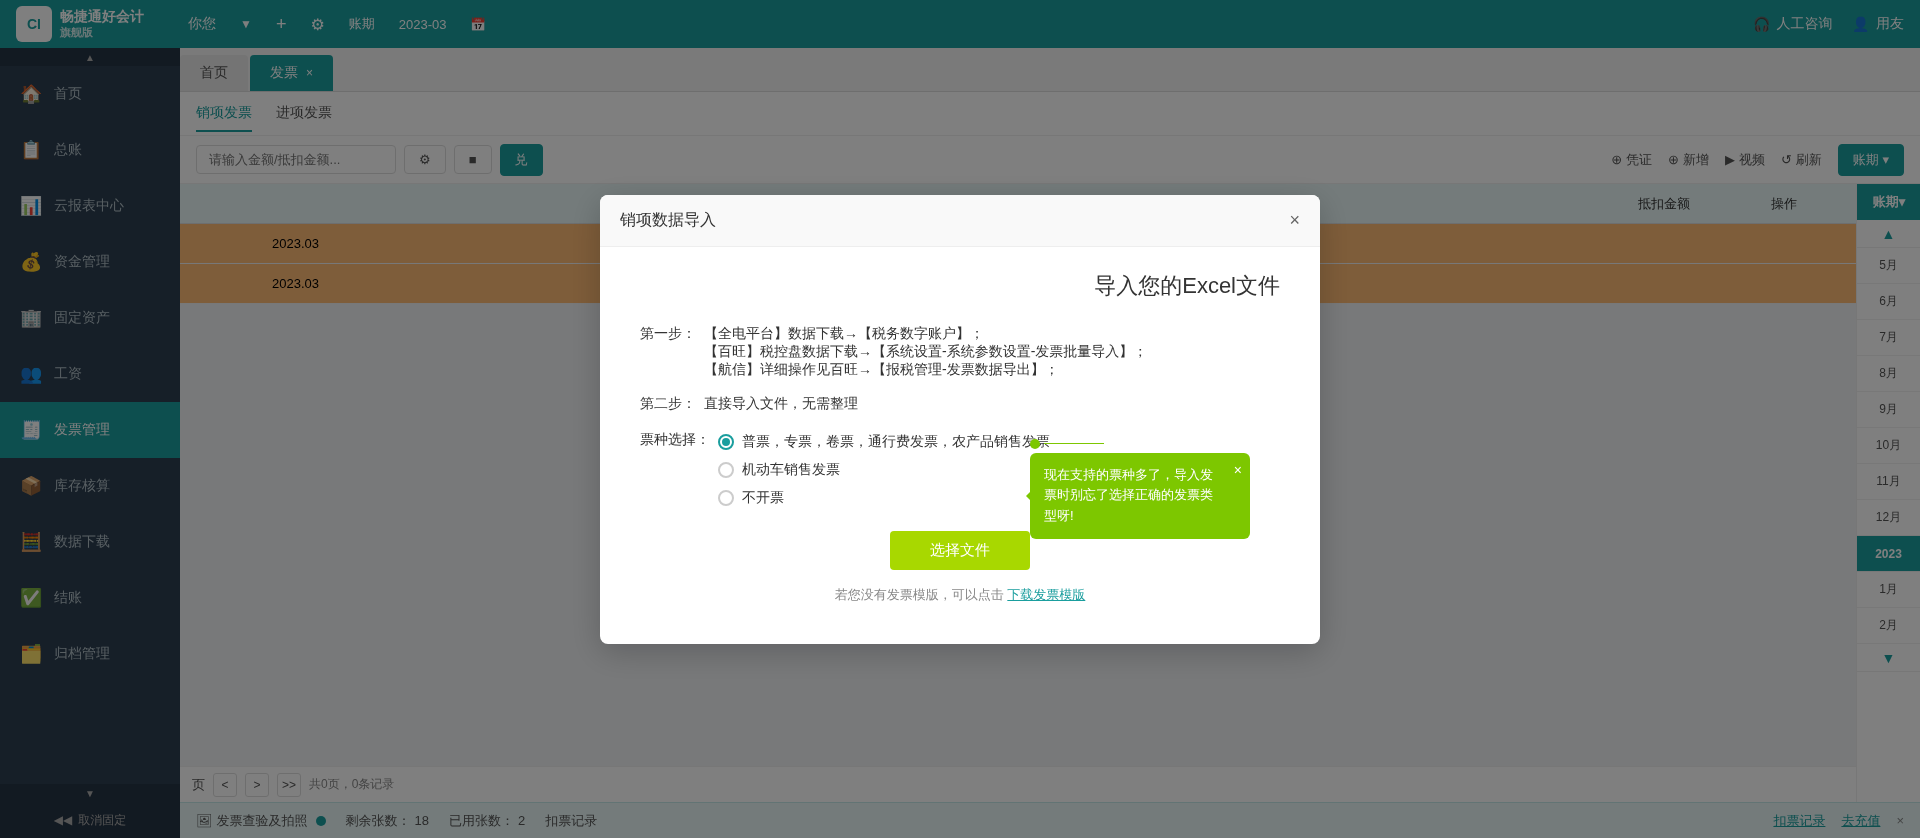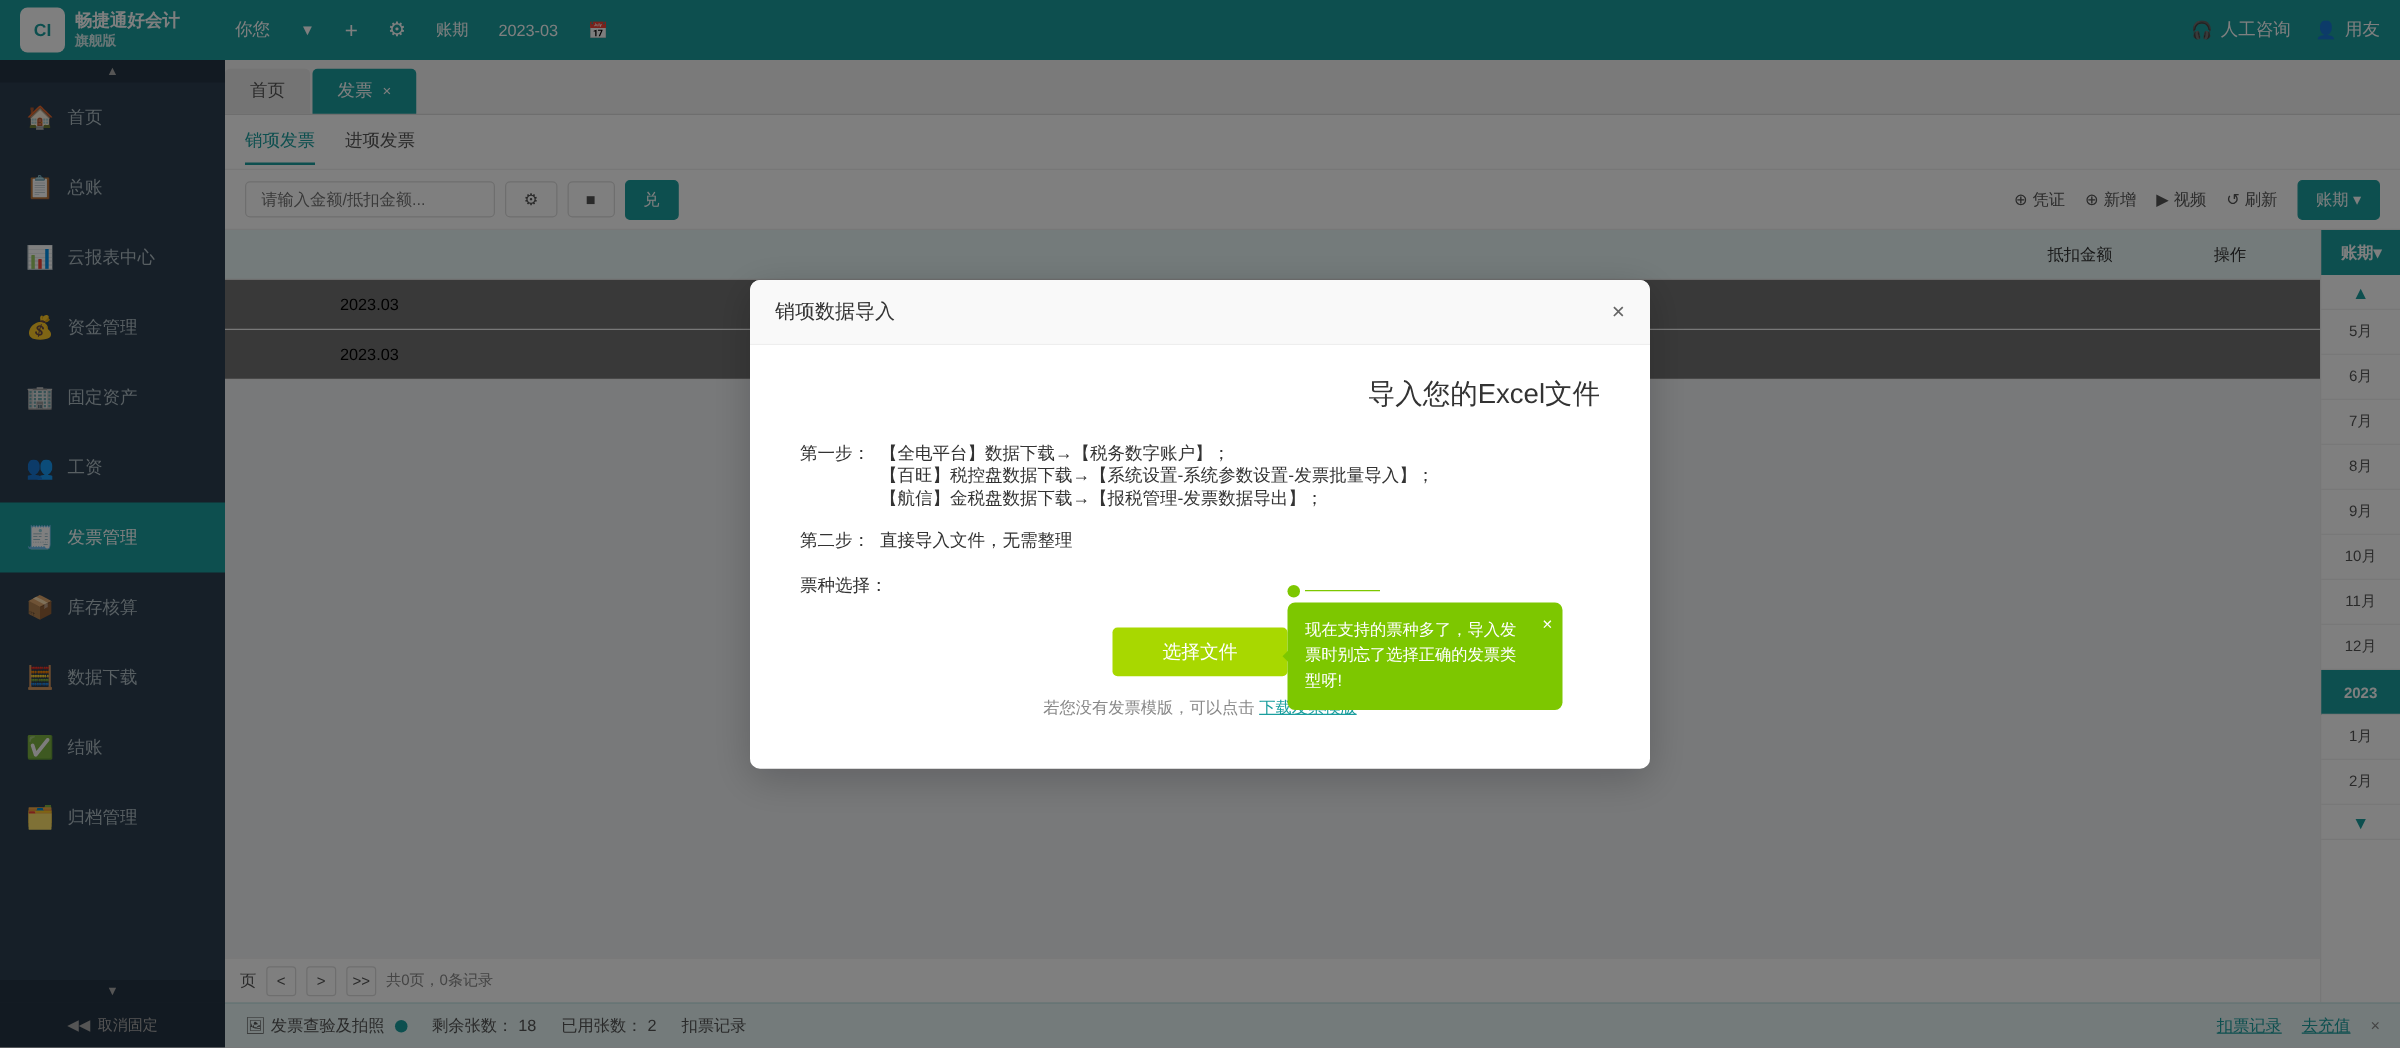--- a/index.html
+++ b/index.html
@@ -226,21 +226,21 @@
     .th-cell.ops { width: 120px; flex: none; text-align: center; }
 
     
     .table-row {
       height: 40px;
       display: flex;
       align-items: center;
       padding: 0 12px;
       font-size: 13px;
       border-bottom: 1px solid #f0f0f0;
-      background: #737373;
+      background: #fdba74;
     }
     .td-cell { flex: 1; }
     .month-item {
       height: 36px;
       display: flex;
       align-items: center;
       justify-content: center;
       font-size: 12px;
       color: #555;
       cursor: pointer;
@@ -666,35 +666,54 @@
     </div>
     <div class="modal-body">
       <div class="modal-big-title">导入您的Excel文件</div>
 
       <div class="modal-step">
         <div style="display:flex;gap:8px;">
           <span style="font-weight:500;white-space:nowrap;">第一步：</span>
           <div>
             <div>【全电平台】数据下载→【税务数字账户】；</div>
             <div>【百旺】税控盘数据下载→【系统设置-系统参数设置-发票批量导入】；</div>
-            <div>【航信】金税盘数据下载→【报税管理-发票数据导出】；</div>
+            <div>【航信】详细操作见百旺→【报税管理-发票数据导出】；</div>
           </div>
         </div>
       </div>
 
       <div class="modal-step">
         <div style="display:flex;gap:8px;">
           <span style="font-weight:500;white-space:nowrap;">第二步：</span>
           <span>直接导入文件，无需整理</span>
         </div>
       </div>
 
       <div class="modal-step" style="position:relative;">
         <div style="display:flex;gap:8px;align-items:flex-start;">
           <span style="font-weight:500;white-space:nowrap;padding-top:2px;">票种选择：</span>
+          <div class="radio-group">
+
+            <label class="radio-option">
+              <div class="radio-circle checked">
+                <div class="radio-dot"></div>
+              </div>
+              <span>普票，专票，卷票，通行费发票，农产品销售发票</span>
+            </label>
+
+            <label class="radio-option">
+              <div class="radio-circle"></div>
+              <span>机动车销售发票</span>
+            </label>
+
+            <label class="radio-option">
+              <div class="radio-circle"></div>
+              <span>不开票</span>
+            </label>
+          </div>
         </div>
 
         <div style="position:absolute;right:30px;top:10px;">
           <div style="display:flex;align-items:center;gap:4px;margin-bottom:4px;">
             <div style="width:10px;height:10px;border-radius:50%;background:#7dc700;"></div>
             <div style="width:60px;height:1px;background:#7dc700;"></div>
           </div>
           <div style="position:relative;background:#7dc700;color:white;border-radius:6px;padding:12px 28px 12px 14px;font-size:13px;line-height:1.6;width:220px;">
             <span>现在支持的票种多了，导入发票时别忘了选择正确的发票类型呀!</span>
             <span style="position:absolute;top:6px;right:8px;cursor:pointer;font-size:14px;">×</span>

